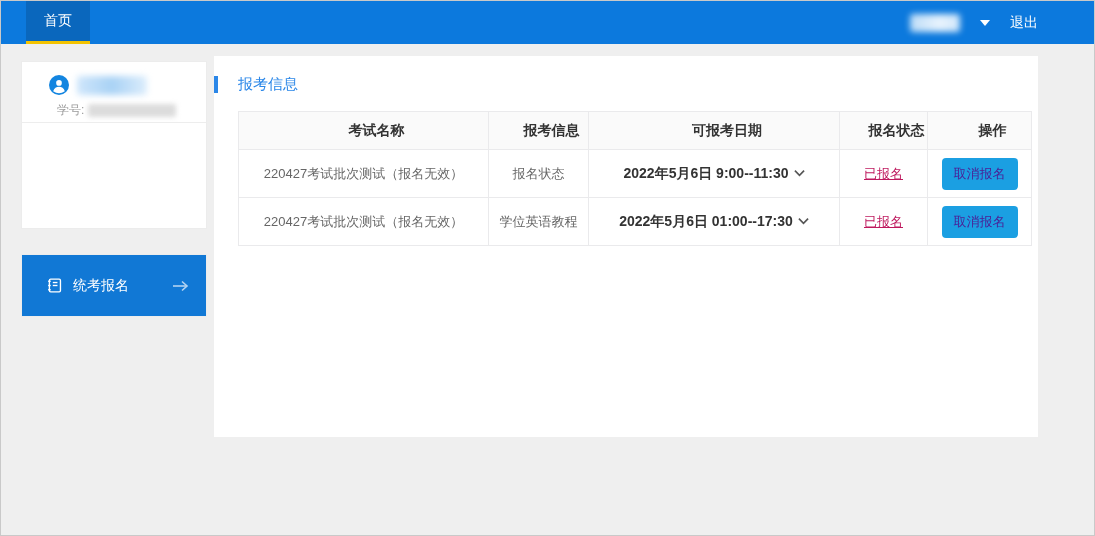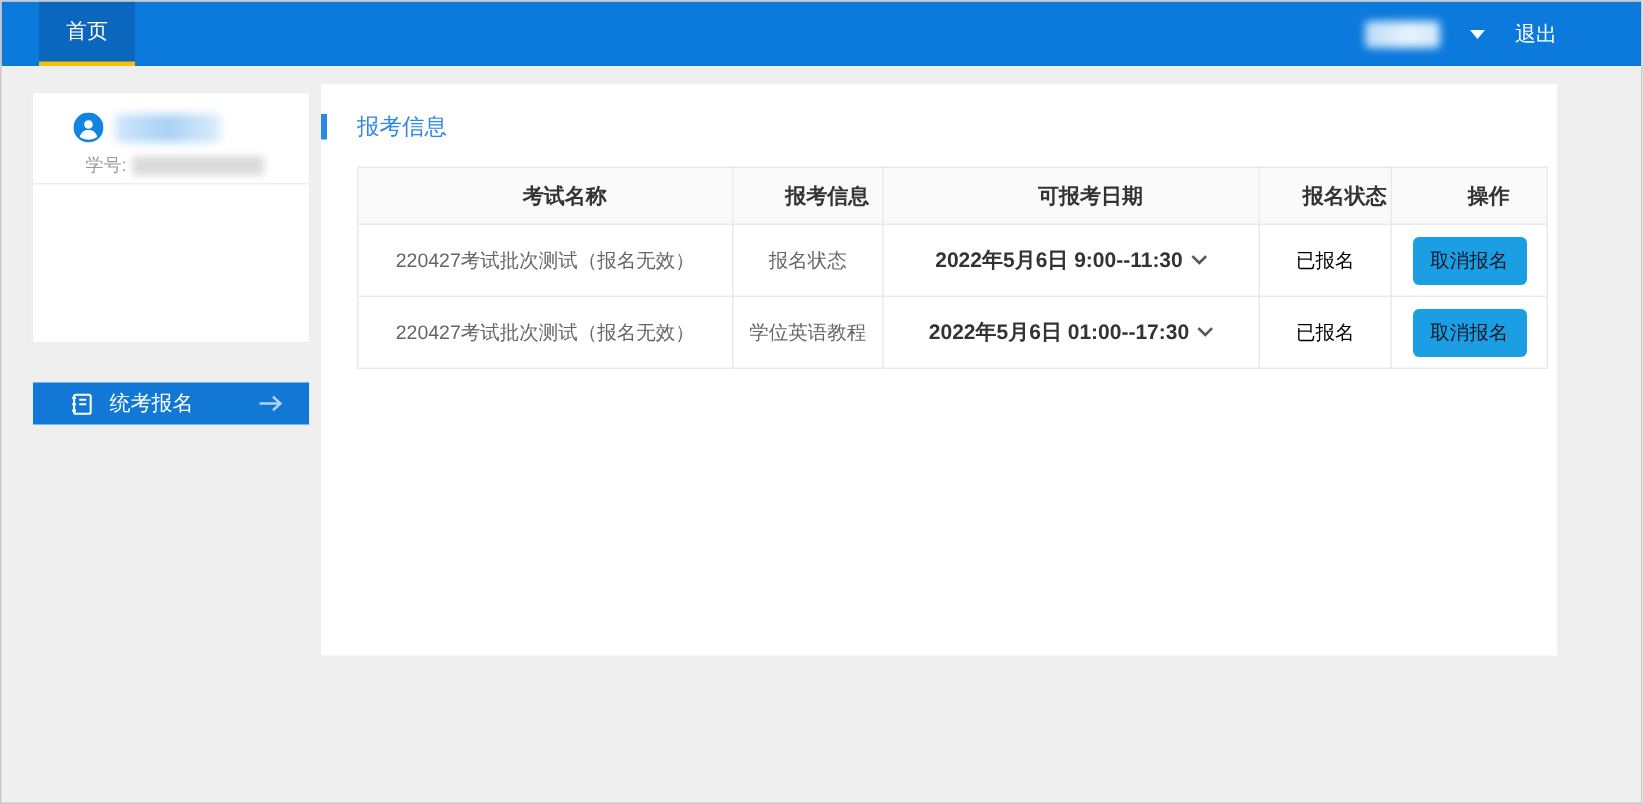--- a/index.html
+++ b/index.html
@@ -60,21 +60,21 @@
   .info-label { margin-left:23px; color:#3a8ee6; font-size:13px; font-weight:bold; }
   .info-value { margin-left:23px; margin-top:6px; color:#9a9a9a; font-size:13px; }
   .info-item.first { top:77px; }
   .info-item.second { top:122px; }
 
   .menu {
     position:absolute; left:20px; top:253px; width:186px;
     background:#fff; border:1px solid #ececec;
   }
   .menu-item {
-    height:28px; display:flex; align-items:center;
+    height:61px; display:flex; align-items:center;
     padding-left:24px; font-size:14px; color:#555; cursor:pointer;
     background:#fff;
   }
   .menu-item.active { background:#1178d5; color:#fff; }
   .menu-item .mi-icon { width:17px; height:17px; margin-right:10px; flex:0 0 auto; }
   .menu-item .mi-arrow { margin-left:auto; margin-right:16px; width:18px; height:12px; opacity:.85; }
 
   
   .main-panel {
     position:absolute; left:213px; top:55px; width:824px; height:381px;
@@ -91,24 +91,24 @@
   .reg-table th, .reg-table td {
     border:1px solid #eaeaec; text-align:center; vertical-align:middle;
   }
   .reg-table th {
     height:38px; background:#fafafa; color:#333; font-size:14px; font-weight:bold;padding-left:26px;
   }
   .reg-table td { height:48px; background:#fff; font-size:13px; color:#666; }
   .col-exam { width:250px; } .col-subject { width:100px; } .col-date { width:251px; }
   .col-status { width:88px; } .col-action { width:104px; }
   td.date-cell { color:#333; font-weight:bold; font-size:14px; white-space:nowrap; }
-  td.status-cell { color:#000000; }
+  td.status-cell { color:#be185d;text-decoration:underline; }
   .chev { display:inline-block; width:11px; height:8px; margin-left:5px; vertical-align:1px; cursor:pointer; }
   .cancel-btn {
-    display:inline-block; background:#1b9fe2; color:#0f172a; font-size:13px;
+    display:inline-block; background:#1b9fe2; color:#4c1d95; font-size:13px;
     border:none; border-radius:4px; padding:7px 12px; cursor:pointer;
     font-family:inherit;
     text-align:center;
   }
 </style>
 </head>
 <body>
 
 <div class="topbar">
   <div class="topbar-tab">

